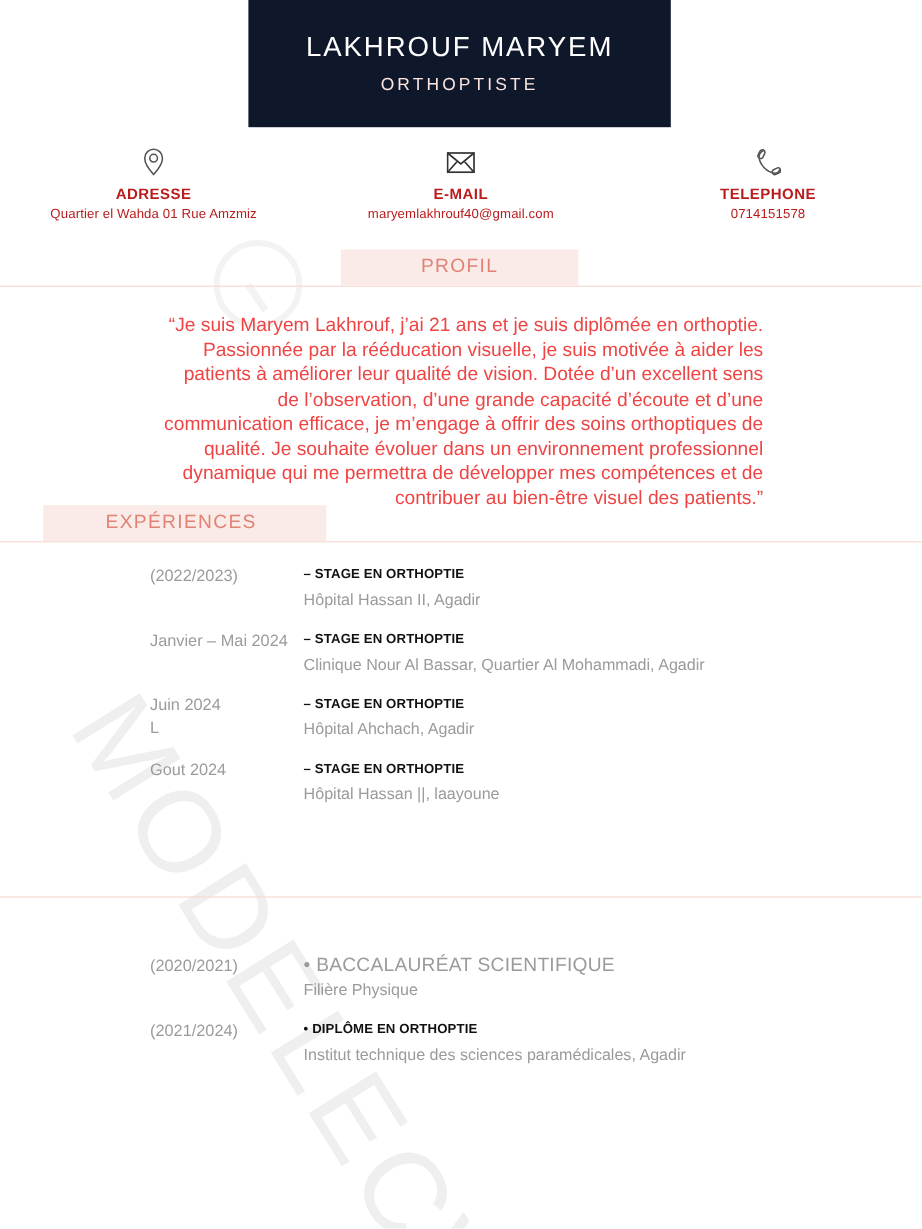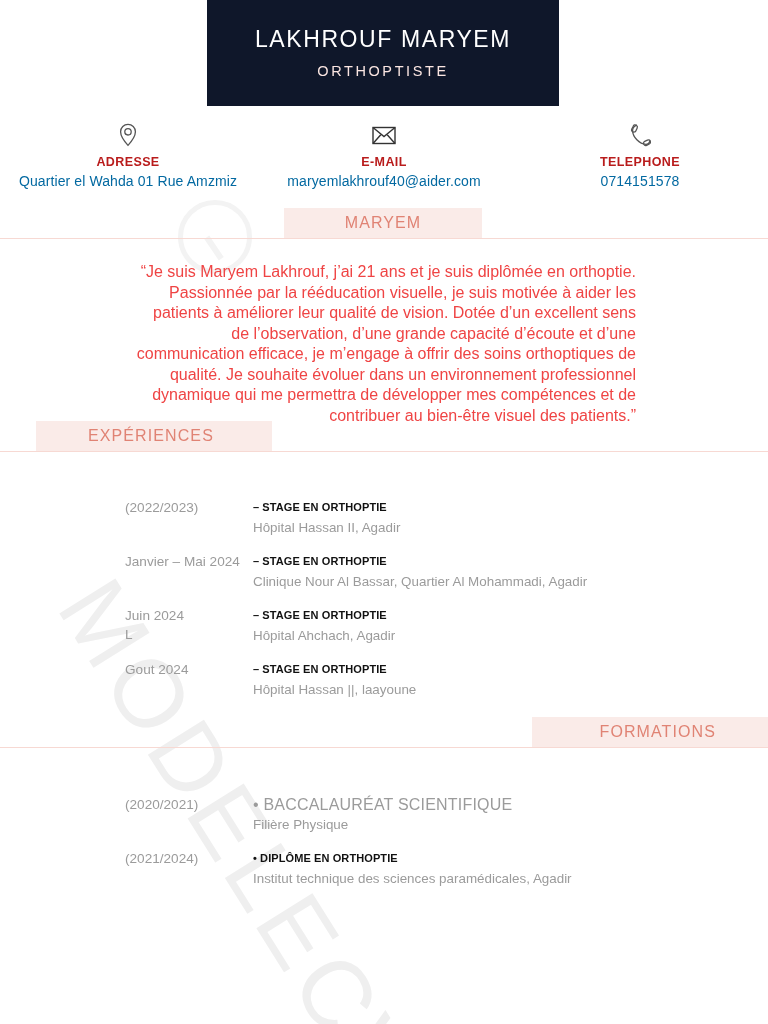--- a/index.html
+++ b/index.html
@@ -112,22 +112,22 @@
     margin-bottom: 7px;
   }
   .contact-label {
     font-size: 12.5px;
     font-weight: bold;
     color: #b91c1c;
     letter-spacing: 0.4px;
     margin-bottom: 4px;
   }
   .contact-value {
-    font-size: 14px;
-    color: #0369a1;
+    font-size: 11px;
+    color: #b91c1c;
     letter-spacing: 0.1px;
     text-align: center;
   }
 
   
   .section-head {
     position: absolute;
     left: 0;
     width: 768px;
     height: 34px;
@@ -258,54 +258,54 @@
 
     <div class="contact">
       <div class="contact-icon">
         <svg width="24" height="19" viewBox="0 0 24 19" fill="none">
           <rect x="1" y="1.5" width="22" height="16" stroke="#333" stroke-width="1.4" fill="none"></rect>
           <path d="M1 1.5 L12 10.5 L23 1.5" stroke="#333" stroke-width="1.4" fill="none"></path>
           <path d="M1 17.5 L8.8 8.8 M23 17.5 L15.2 8.8" stroke="#333" stroke-width="1.4" fill="none"></path>
         </svg>
       </div>
       <div class="contact-label">E-MAIL</div>
-      <div class="contact-value">maryemlakhrouf40@aider.com</div>
+      <div class="contact-value">maryemlakhrouf40@gmail.com</div>
     </div>
 
     <div class="contact">
       <div class="contact-icon">
         <svg width="21" height="24" viewBox="0 0 21 24" fill="none">
           <path d="M6.4 2.2C4.2 3.3 2.6 5.3 2.6 7.5c0 6.6 6.9 13.5 13.3 13.8 2.2.1 3.6-1.7 4.1-3.4" stroke="#555" stroke-width="1.3" fill="none" stroke-linecap="round"></path>
           <path d="M6.4 2.2c-1.4-.8-2.6-.3-3.2 1L1.8 6c-.5 1.1-.1 2.2 1.1 2.8 1.2.6 2.4.2 2.9-.9l1.3-2.7c.6-1.2.3-2.3-.7-3z" stroke="#555" stroke-width="1.3" fill="none"></path>
           <path d="M20 17.9c.9 1.3.5 2.5-.7 3.1l-2.7 1.3c-1.1.5-2.2.1-2.8-1-.6-1.2-.2-2.4.9-2.9l2.7-1.3c1.2-.6 2.3-.3 2.6.8z" stroke="#555" stroke-width="1.3" fill="none"></path>
         </svg>
       </div>
       <div class="contact-label">TELEPHONE</div>
       <div class="contact-value">0714151578</div>
     </div>
 
   </div>
 
   <div class="section-head" style="top:208px;">
     <div class="band band-profil">
-      <span class="band-title">MARYEM</span>
+      <span class="band-title">PROFIL</span>
     </div>
     <div class="section-rule" style="top:30px;"></div>
   </div>
 
   <div class="profile-text">“Je suis Maryem Lakhrouf, j’ai 21 ans et je suis diplômée en orthoptie. Passionnée par la rééducation visuelle, je suis motivée à aider les patients à améliorer leur qualité de vision. Dotée d’un excellent sens de l’observation, d’une grande capacité d’écoute et d’une communication efficace, je m’engage à offrir des soins orthoptiques de qualité. Je souhaite évoluer dans un environnement professionnel dynamique qui me permettra de développer mes compétences et de contribuer au bien-être visuel des patients.”</div>
 
   <div class="section-head" style="top:421px;">
     <div class="band band-exp">
       <span class="band-title">EXPÉRIENCES</span>
     </div>
     <div class="section-rule" style="top:30px;"></div>
   </div>
 
-  <div class="entries" style="top:498px;">
+  <div class="entries" style="top:470px;">
 
     <div class="entry">
       <div class="entry-date">(2022/2023)</div>
       <div class="entry-body">
         <div class="entry-title">– STAGE EN ORTHOPTIE</div>
         <div class="entry-sub">Hôpital Hassan II, Agadir</div>
       </div>
     </div>
 
     <div class="entry">
@@ -329,23 +329,20 @@
       <div class="entry-date">Gout 2024</div>
       <div class="entry-body">
         <div class="entry-title">– STAGE EN ORTHOPTIE</div>
         <div class="entry-sub">Hôpital Hassan ||, laayoune</div>
       </div>
     </div>
 
   </div>
 
   <div class="section-head" style="top:717px;">
-    <div class="band band-form">
-      <span class="band-title">FORMATIONS</span>
-    </div>
     <div class="section-rule" style="top:30px;"></div>
   </div>
 
   <div class="entries" style="top:795px;">
 
     <div class="entry">
       <div class="entry-date">(2020/2021)</div>
       <div class="entry-body">
         <div class="entry-title light">• BACCALAURÉAT SCIENTIFIQUE</div>
         <div class="entry-sub">Filière Physique</div>

